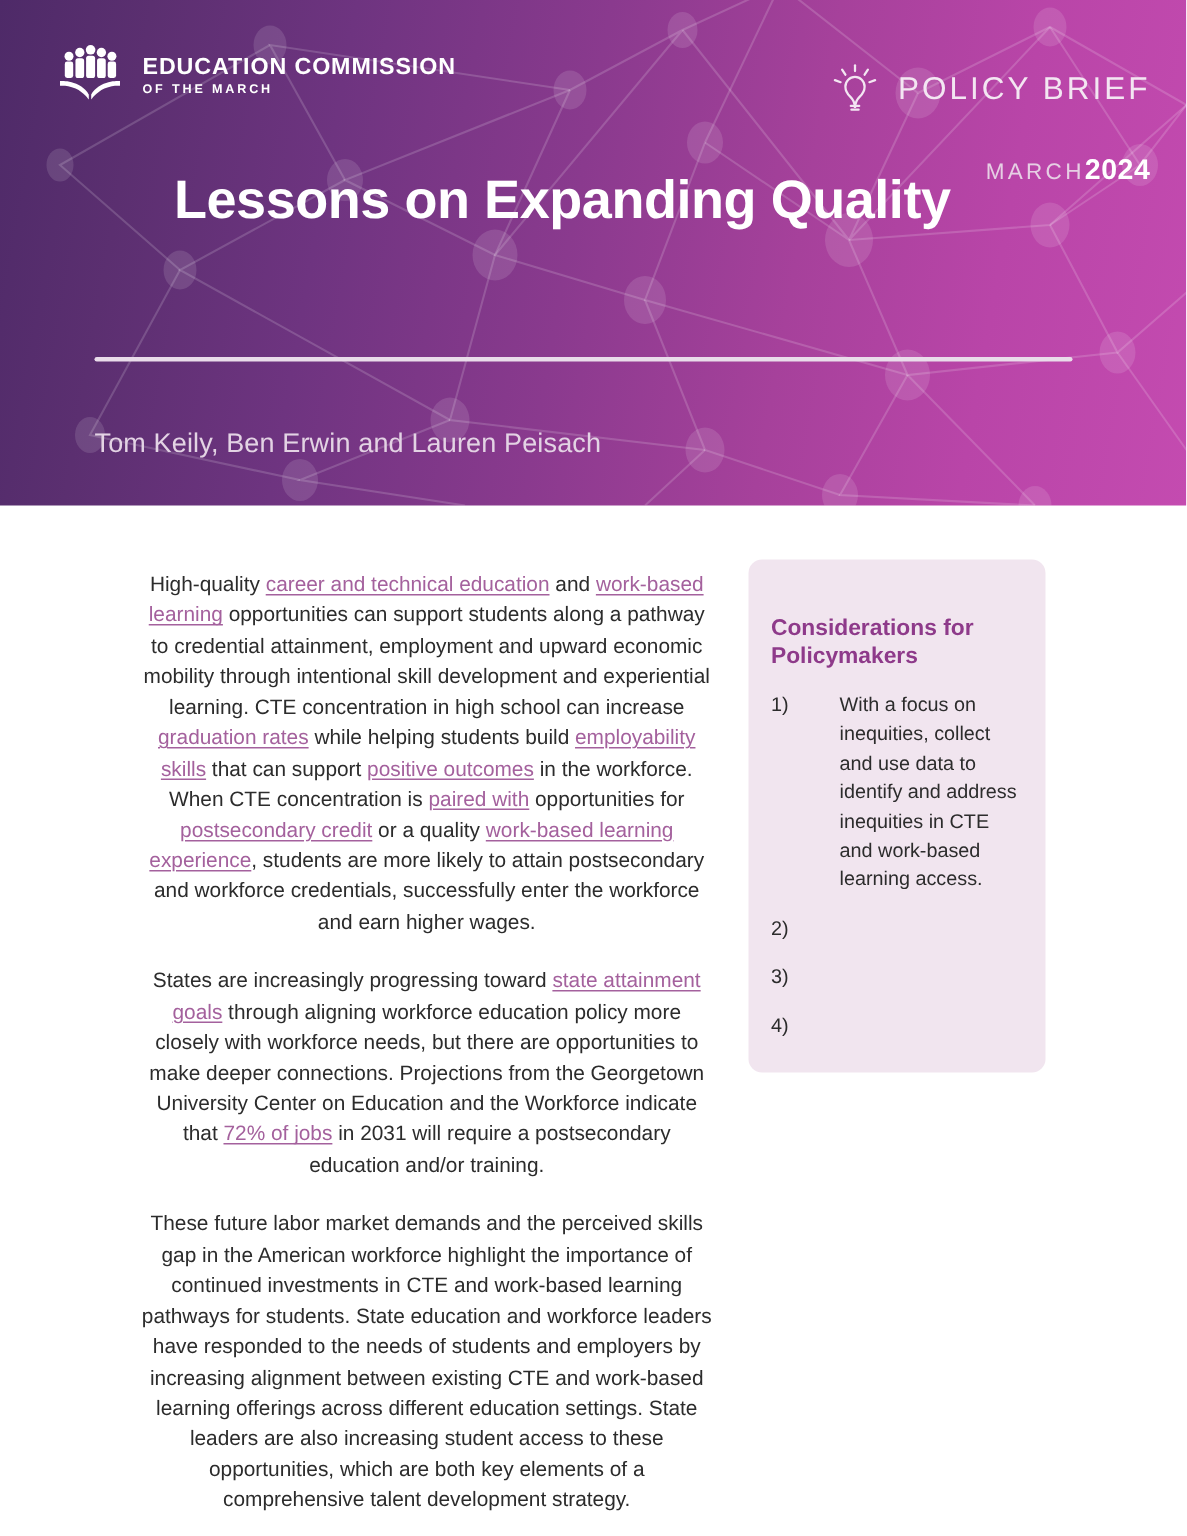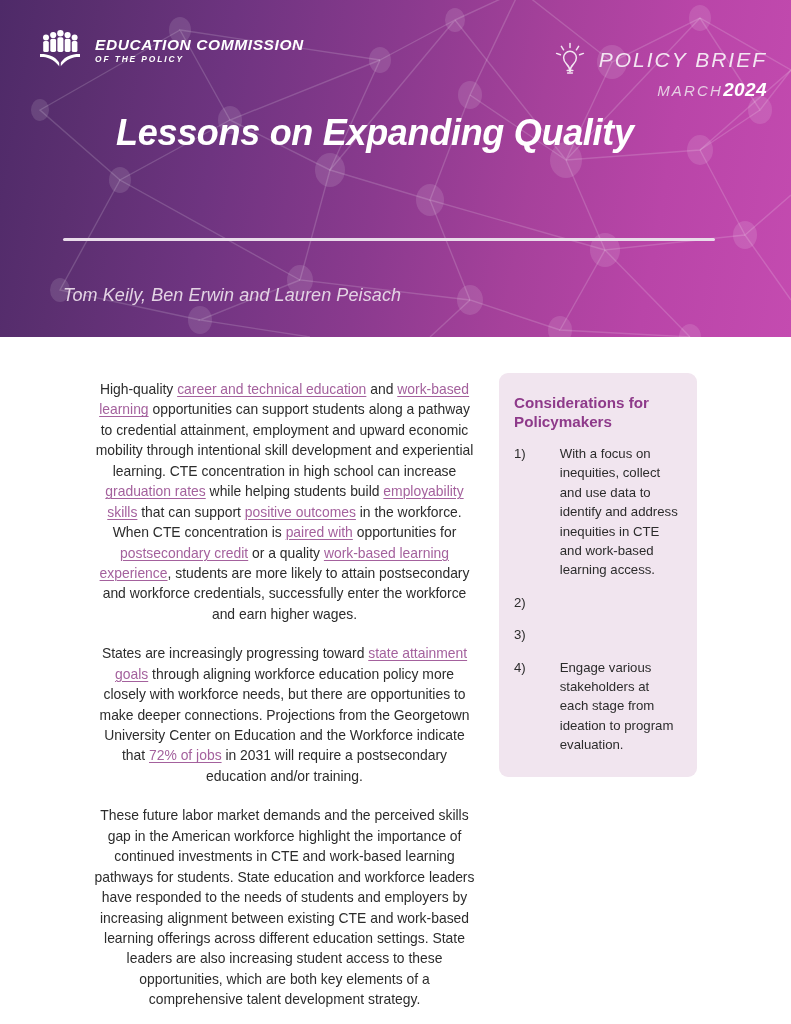--- a/index.html
+++ b/index.html
@@ -41,21 +41,20 @@
     inset: 0;
     width: 791px;
     height: 337px;
     pointer-events: none;
   }
 
   .banner-inner {
     position: relative;
     width: 100%;
     height: 100%;
-    font-style: italic;
   }
 
   
   .logo-block {
     position: absolute;
     left: 38px;
     top: 30px;
     display: flex;
     align-items: center;
     gap: 13px;
@@ -94,21 +93,21 @@
   }
   .bulb-icon { width: 30px; height: 34px; display: block; }
   .brief-label {
     color: #f3e6f2;
     font-size: 21px;
     letter-spacing: 2.0px;
     line-height: 1;
     white-space: nowrap;
   }
   .brief-date {
-    margin-top: 4px;
+    margin-top: 28px;
     white-space: nowrap;
     line-height: 1;
   }
   .brief-month {
     color: #e6cfe4;
     font-size: 15px;
     letter-spacing: 2.2px;
   }
   .brief-year {
     color: #ffffff;
@@ -178,21 +177,21 @@
   }
 
   
   .callout {
     position: absolute;
     left: 499px;
     top: 373px;
     width: 198px;
     background: #f1e5ef;
     border-radius: 9px;
-    padding: 20px 17px 22px 15px;
+    padding: 36px 17px 22px 15px;
   }
   .callout-title {
     color: #8e3a8a;
     font-size: 15.2px;
     font-weight: bold;
     line-height: 1.28;
     margin-bottom: 12px;
   }
   .callout-list { list-style: none; }
   .callout-item {
@@ -281,21 +280,21 @@
             <circle cx="29.6" cy="5" r="3.1"></circle>
             <rect x="26.7" y="8.8" width="5.8" height="13.2" rx="1.7"></rect>
             <circle cx="36.6" cy="7.5" r="3"></circle>
             <rect x="33.8" y="11" width="5.6" height="11" rx="1.6"></rect>
             <path d="M2,24 C2,24 8,23.2 14.5,26.6 C19.5,29.2 21.2,33 21.2,33 L21.2,36.4 C21.2,36.4 18,31.6 12.4,29 C7,26.5 2,27.2 2,27.2 Z"></path>
             <path d="M42,24 C42,24 36,23.2 29.5,26.6 C24.5,29.2 22.8,33 22.8,33 L22.8,36.4 C22.8,36.4 26,31.6 31.6,29 C37,26.5 42,27.2 42,27.2 Z"></path>
           </g>
         </svg>
         <div class="logo-words">
           <div class="logo-line1">EDUCATION COMMISSION</div>
-          <div class="logo-line2">OF THE POLICY</div>
+          <div class="logo-line2">OF THE MARCH</div>
         </div>
       </div>
 
       <div class="brief-block">
         <div class="brief-row">
           <svg class="bulb-icon" viewBox="0 0 30 34" aria-hidden="true">
             <g stroke="#f3e6f2" stroke-width="1.5" fill="none" stroke-linecap="round">
               <path d="M15,30 C15,30 15,25.5 11.8,22.4 C9.6,20.3 8.6,18.3 8.6,15.8 C8.6,12.2 11.5,9.3 15,9.3 C18.5,9.3 21.4,12.2 21.4,15.8 C21.4,18.3 20.4,20.3 18.2,22.4 C15,25.5 15,30 15,30 Z"></path>
               <path d="M12.2,28.6 L17.8,28.6"></path>
               <path d="M12.6,31.1 L17.4,31.1"></path>
@@ -338,18 +337,17 @@
         <span class="callout-text">With a focus on inequities, collect and use data to identify and address inequities in CTE and work-based learning access.</span>
       </li>
       <li class="callout-item">
         <span class="callout-num">2)</span>
       </li>
       <li class="callout-item">
         <span class="callout-num">3)</span>
       </li>
       <li class="callout-item">
         <span class="callout-num">4)</span>
-        <span class="callout-text">Engage various stakeholders at each stage from ideation to program evaluation.</span>
       </li>
     </ol>
   </aside>
 
 </div>
 
 </body></html>

